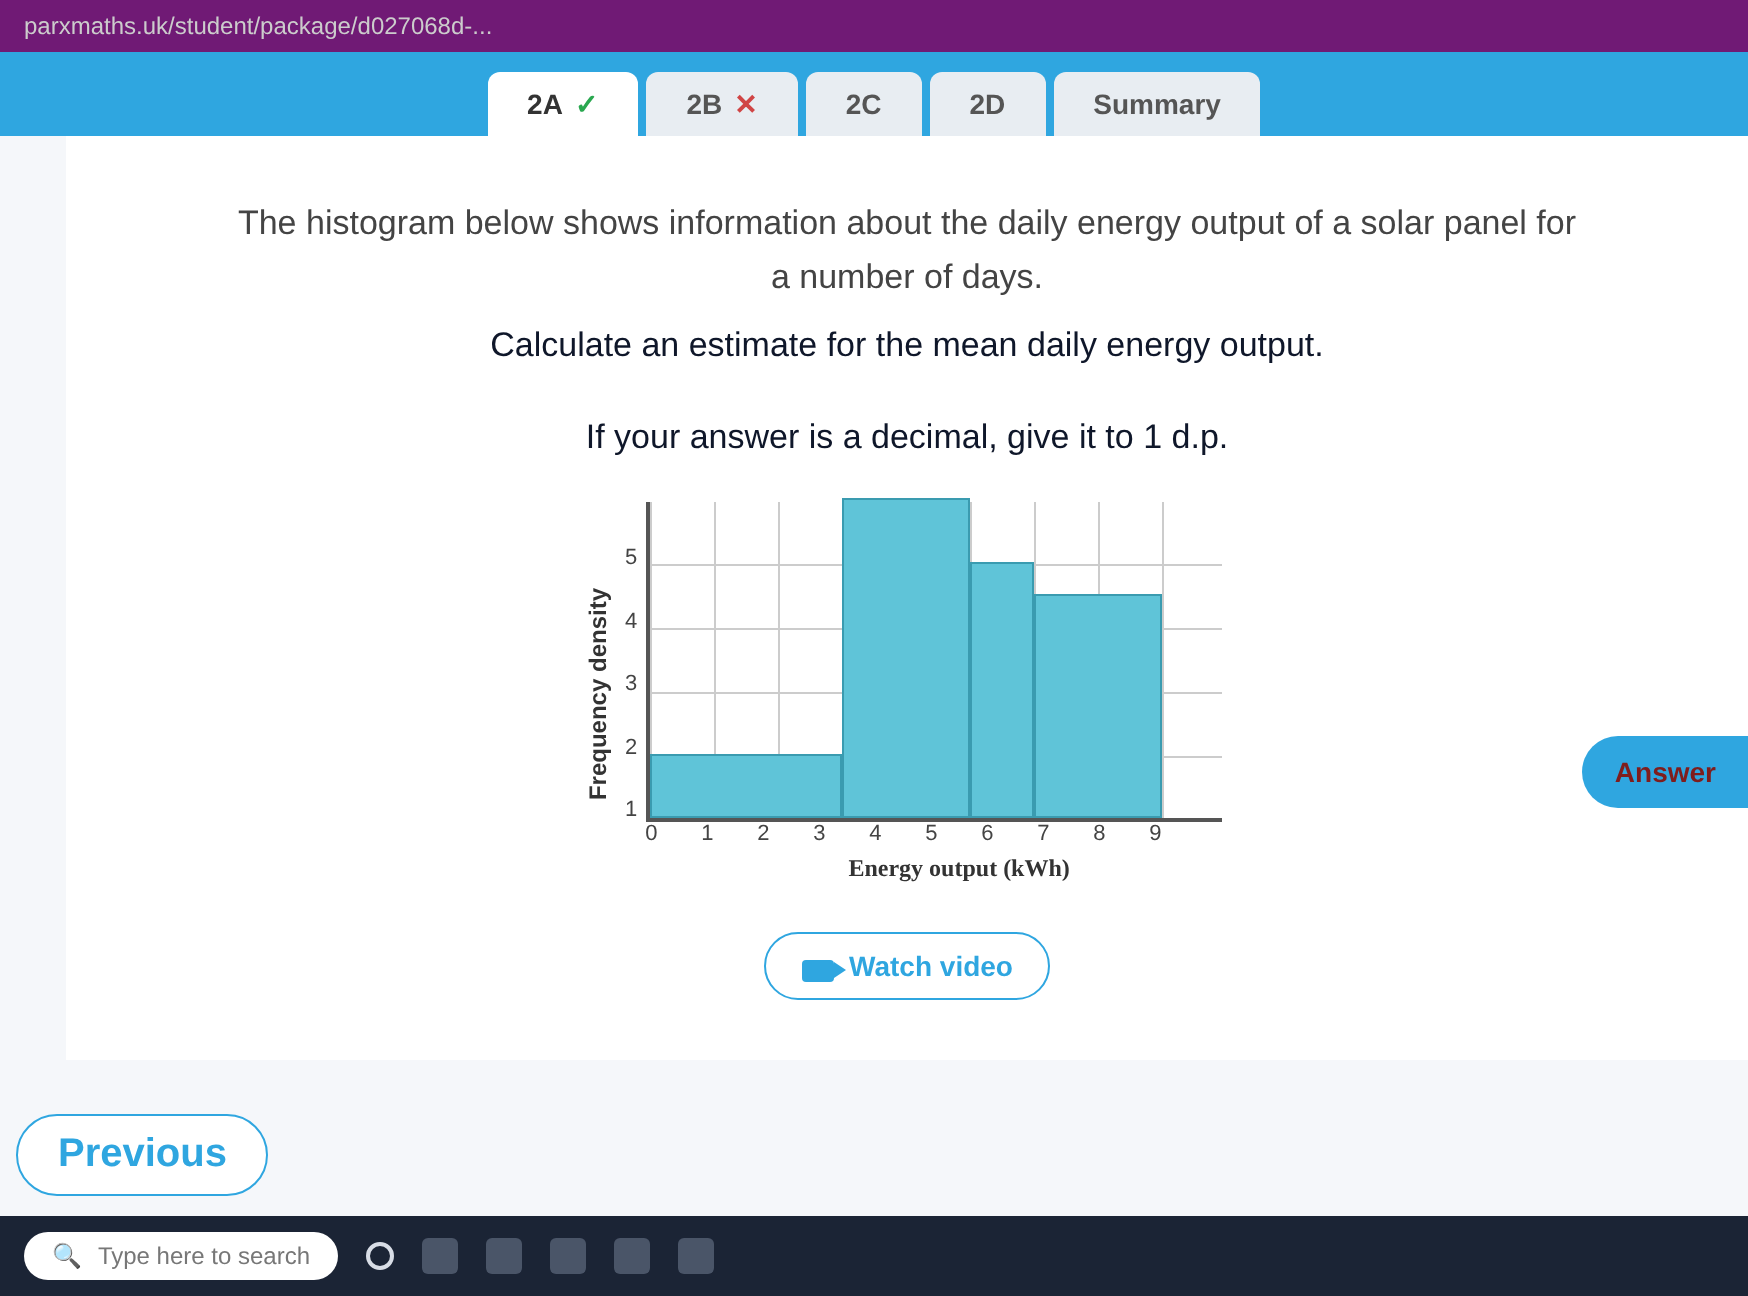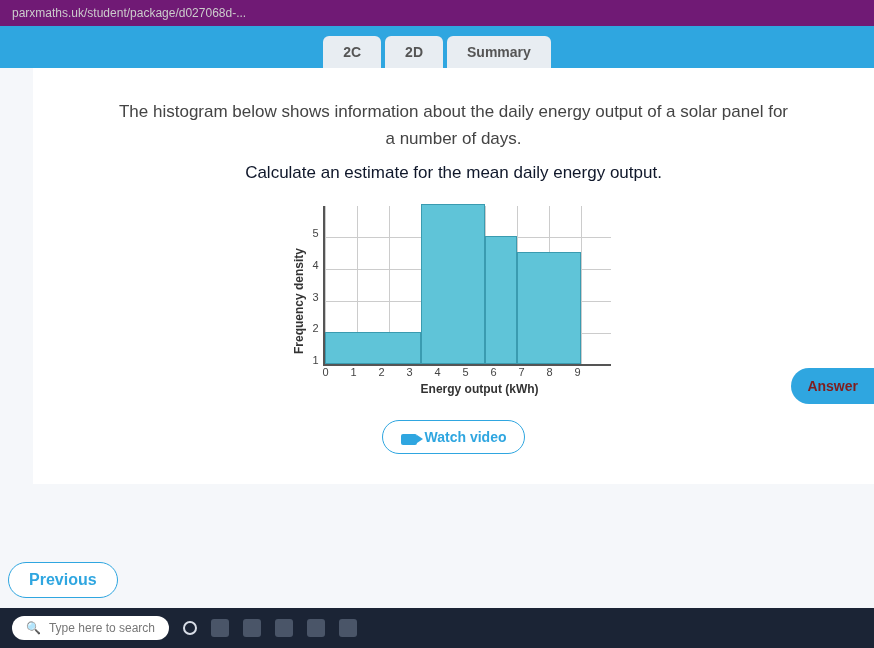--- a/index.html
+++ b/index.html
@@ -109,20 +109,21 @@
     color: #444;
     margin-left: 4px;
   }
   .x-ticks span { width: 32px; text-align: left; margin-left:-4px; }
   .x-label {
     font-size: 12px;
     color: #333;
     font-weight: 600;
     margin-top: 4px;
     margin-left: 22px;
+    font-family: Liberation Serif, serif;
   }
   .watch-video {
     display: inline-flex;
     align-items: flex-end;
     gap: 8px;
     border: 1.5px solid #2fa6e0;
     color: #2fa6e0;
     background: #fff;
     padding: 8px 18px;
     border-radius: 22px;
@@ -152,21 +153,21 @@
   }
   .prev-btn {
     position: absolute;
     left: 8px;
     bottom: 50px;
     border: 1.5px solid #2fa6e0;
     color: #2fa6e0;
     background: #fff;
     padding: 8px 20px;
     border-radius: 22px;
-    font-size: 16px;
+    font-size: 20px;
     font-weight: 600;
     cursor: pointer;
   }
   .taskbar {
     position: absolute;
     left:0; right:0; bottom:0;
     height: 40px;
     background: #1b2435;
     display: flex;
     align-items: center;
@@ -189,34 +190,43 @@
   .tb-icon { width:18px; height:18px; background:#4a5568; border-radius:3px; }
   .tb-icon.circle { border-radius:50%; border:2px solid #d8dde6; background:transparent; width:14px; height:14px; }
   .right-tray { display:flex; align-items:center; gap:10px; }
 </style>
 </head>
 <body>
 
 <div class="url-bar">parxmaths.uk/student/package/d027068d-...</div>
 
 <div class="tabs-bar">
+  <div class="tab active">
+    <span>2A</span>
+    <span class="check">✓</span>
+  </div>
+  <div class="tab">
+    <span>2B</span>
+    <span class="cross">✕</span>
+  </div>
   <div class="tab">
     <span>2C</span>
   </div>
   <div class="tab">
     <span>2D</span>
   </div>
   <div class="tab">
     <span>Summary</span>
   </div>
 </div>
 
 <div class="content">
   <p class="question-text">The histogram below shows information about the daily energy output of a solar panel for a number of days.</p>
   <p class="question-sub">Calculate an estimate for the mean daily energy output.</p>
+  <p class="question-sub">If your answer is a decimal, give it to 1 d.p.</p>
 
   <div class="chart-wrap">
     <div class="y-label">Frequency density</div>
     <div class="y-ticks">
       <span>1</span>
       <span>2</span>
       <span>3</span>
       <span>4</span>
       <span>5</span>
     </div>

